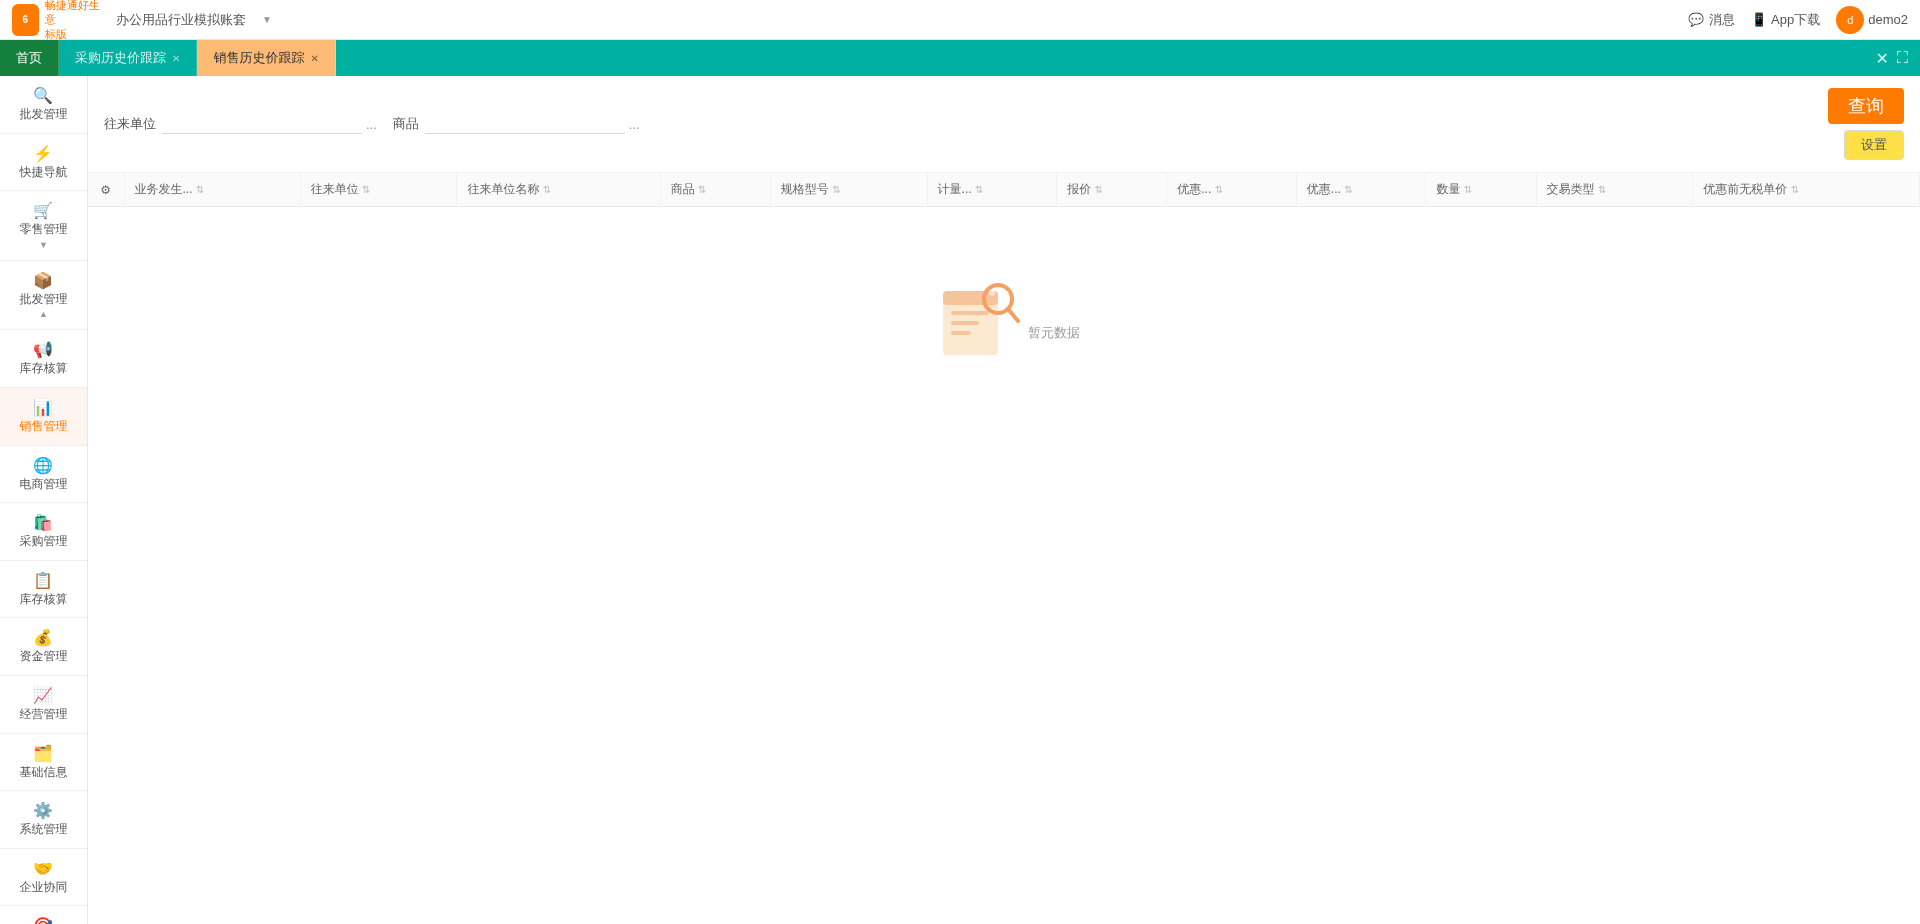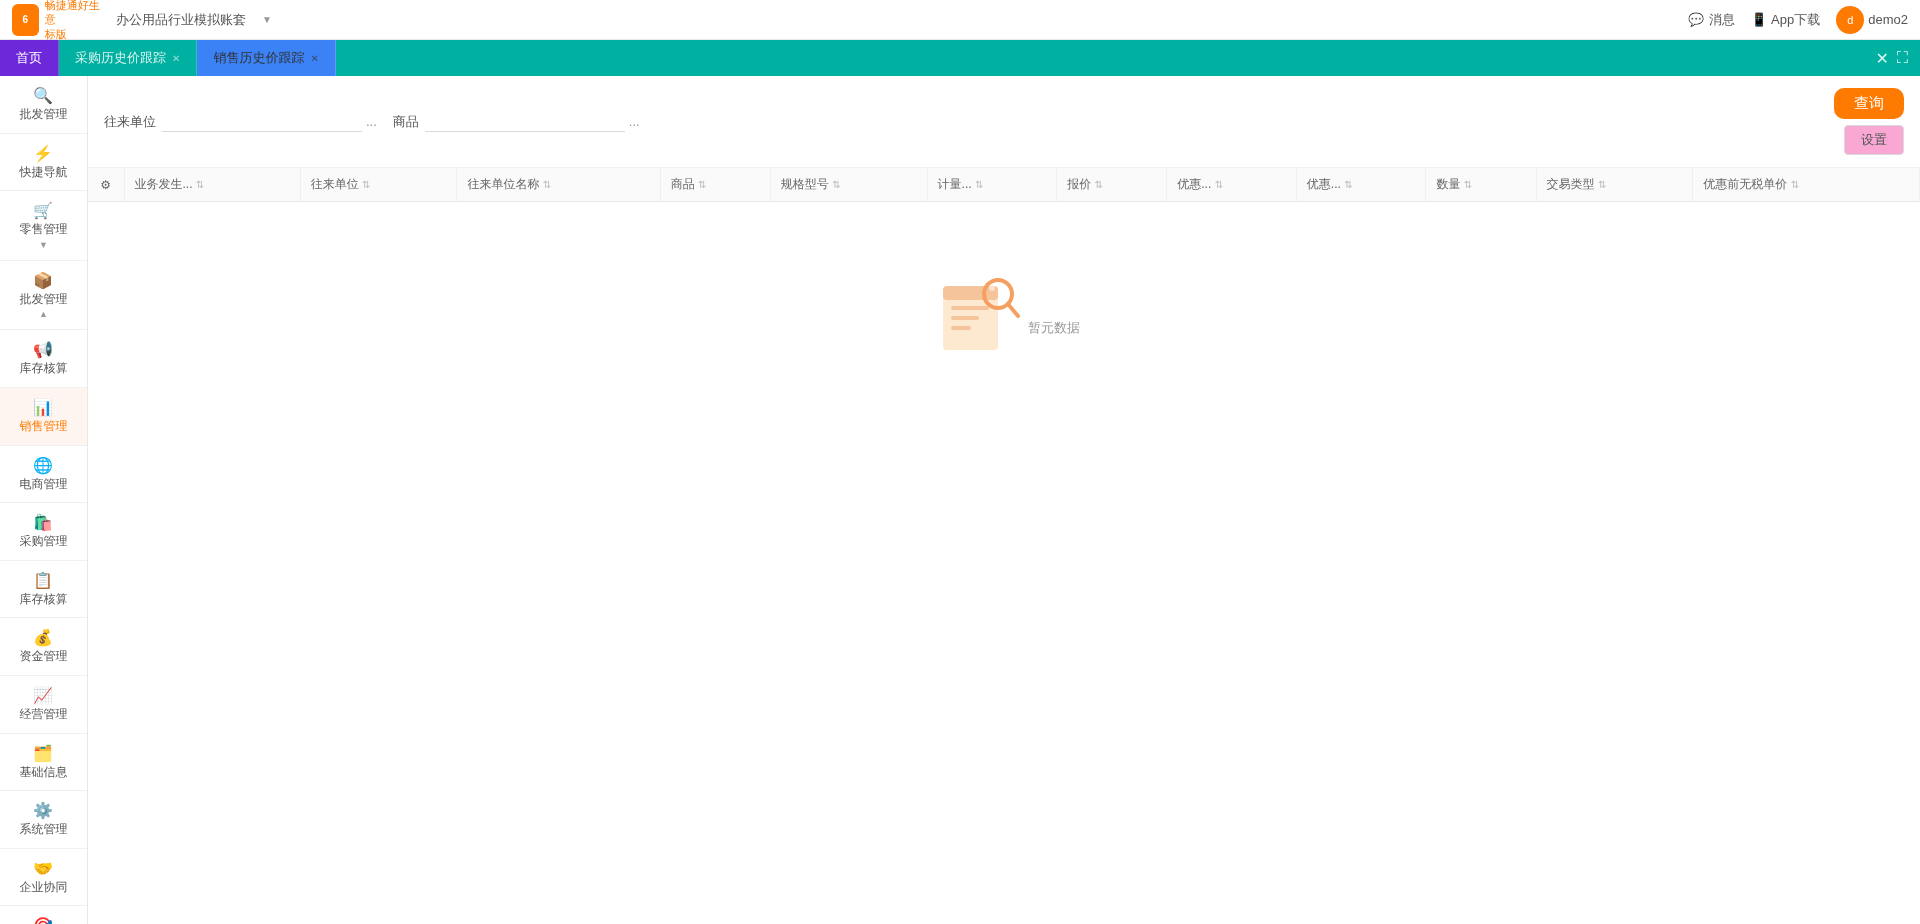--- a/index.html
+++ b/index.html
@@ -24,22 +24,22 @@
     
     .tab-bar {
       display: flex; align-items: center; height: 36px;
       background: #00b0a0; padding: 0 0 0 0; position: relative;
     }
     .tab-item {
       display: flex; align-items: center; height: 36px; padding: 0 16px;
       cursor: pointer; color: rgba(255,255,255,0.85); font-size: 13px; gap: 6px;
       border-right: 1px solid rgba(255,255,255,0.2);
     }
-    .tab-item.active { background: #3b82f6; color: #333; }
-    .tab-item.home { background: #6d28d9; color: #fff; }
+    .tab-item.active { background: #fdba74; color: #333; }
+    .tab-item.home { background: #15803d; color: #fff; }
     .tab-close { font-size: 10px; opacity: 0.7; }
     .tab-bar-right { margin-left: auto; display: flex; align-items: center; gap: 8px; padding-right: 12px; }
     .tab-bar-btn { color: rgba(255,255,255,0.85); font-size: 16px; cursor: pointer; }
 
     
     .layout { display: flex; height: calc(100vh - 76px); }
 
     
     .sidebar { width: 88px; background: #fff; border-right: 1px solid #e8e8e8; display: flex; flex-direction: column; overflow-y: auto; }
     .sidebar-item { display: flex; flex-direction: column; align-items: center; padding: 10px 4px; cursor: pointer; color: #555; font-size: 12px; gap: 2px; border-bottom: 1px solid #f0f0f0; }
@@ -63,22 +63,22 @@
     .filter-row { display: flex; align-items: center; gap: 16px; flex-wrap: wrap; }
     .filter-group { display: flex; align-items: center; gap: 6px; }
     .filter-label { color: #555; font-size: 13px; white-space: nowrap; }
     .date-btns { display: flex; align-items: center; gap: 4px; }
     .date-btn { padding: 2px 8px; border-radius: 4px; cursor: pointer; color: #555; font-size: 12px; border: 1px solid transparent; }
     .date-btn.active { background: #ff7a00; color: #fff; border-color: #ff7a00; border-radius: 12px; }
     .date-range { color: #999; font-size: 12px; margin-left: 4px; }
     .filter-input-area { display: flex; align-items: center; }
     .filter-input { border: none; border-bottom: 1px solid #d9d9d9; outline: none; padding: 2px 4px; width: 200px; font-size: 13px; color: #333; }
     .filter-dots { color: #999; cursor: pointer; margin-left: 4px; }
-    .search-btn { background: #ff7a00; color: #fff; border: none; padding: 6px 20px; border-radius: 10px; cursor: pointer; font-size: 15px; }
-    .settings-btn { border: 1px solid #d9d9d9; background: #f9a8d4; padding: 5px 16px; border-radius: 4px; cursor: pointer; font-size: 13px; color: #555; }
+    .search-btn { background: #ff7a00; color: #fff; border: none; padding: 6px 20px; border-radius: 4px; cursor: pointer; font-size: 18px; }
+    .settings-btn { border: 1px solid #d9d9d9; background: #fde047; padding: 5px 16px; border-radius: 4px; cursor: pointer; font-size: 13px; color: #555; }
     .filter-right { margin-left: auto; display: flex; flex-direction: column; gap: 6px; align-items: flex-end; }
 
     
     .table-container { overflow-x: auto; }
     table { width: 100%; border-collapse: collapse; }
     thead tr { background: #fafafa; border-bottom: 1px solid #e8e8e8; }
     th { padding: 8px 10px; text-align: left; font-size: 12px; color: #666; font-weight: normal; white-space: nowrap; border-right: 1px solid #f0f0f0; cursor: pointer; user-select: none; }
     th .sort-icon { font-size: 10px; color: #bbb; }
     .gear-th { width: 36px; text-align: center; }
     .empty-state { display: flex; flex-direction: row; align-items: center; justify-content: center; padding: 80px 0; }

